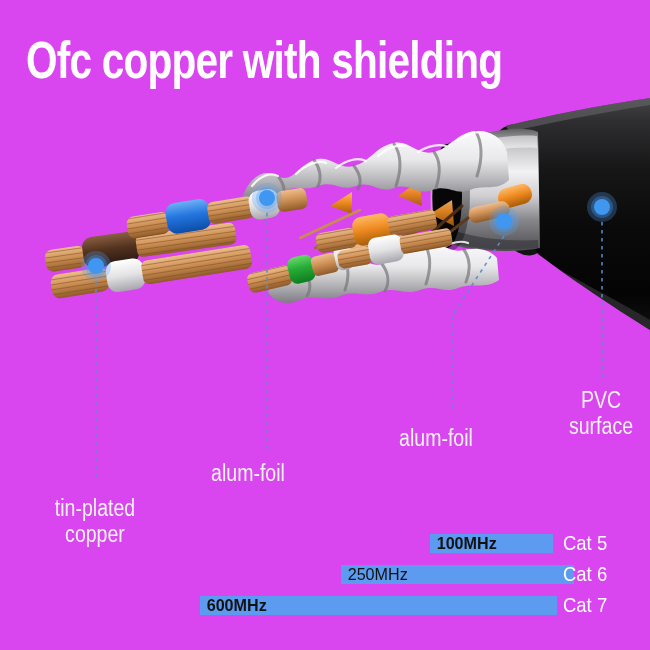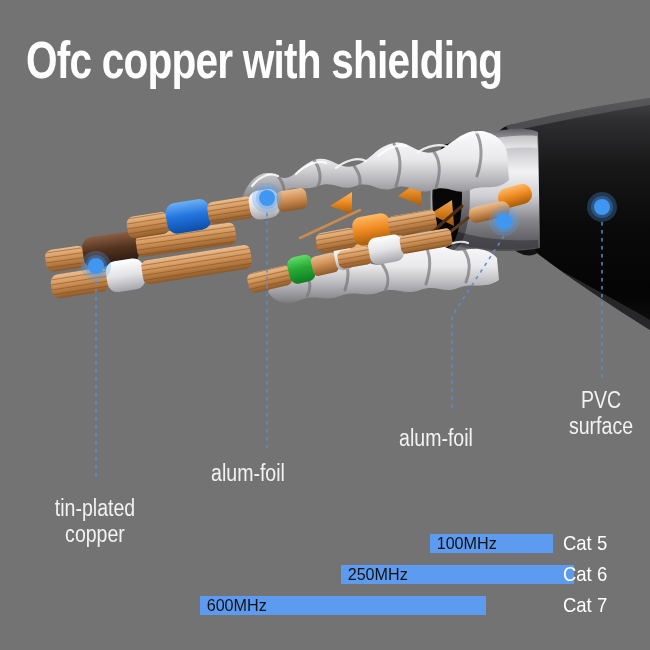--- a/index.html
+++ b/index.html
@@ -1,33 +1,33 @@
 <!DOCTYPE html>
 <html><head>
 <meta charset="utf-8">
 <style>
   html,body{margin:0;padding:0;background:#2a2a2b;}
-  #canvas{position:relative;width:650px;height:650px;background:#737373;overflow:hidden;
+  #canvas{position:relative;width:650px;height:650px;background:#d946ef;overflow:hidden;
           font-family:"Liberation Sans",sans-serif;}
   #title{position:absolute;left:26px;top:30px;color:#fdfdfd;font-size:52px;font-weight:700;
          letter-spacing:-1px;transform:scaleX(.78);transform-origin:left top;white-space:nowrap;}
   #cable-svg{position:absolute;left:0;top:0;}
   .callout-label{position:absolute;color:#f2f2f2;font-size:23px;line-height:26px;text-align:center;
                  transform:translateX(-50%) scaleX(.85);white-space:nowrap;}
   .callout-label span{display:block;}
   #label-tin{left:95px;top:495px;}
   #label-alum1{left:248px;top:460px;}
   #label-alum2{left:436px;top:425px;}
   #label-pvc{left:601px;top:387px;}
   .bar{position:absolute;height:19px;background:#5d9bf0;}
   .bar span{display:inline-block;color:#121212;font-size:17px;line-height:19px;padding-left:7px;
             transform:scaleX(.95);transform-origin:left;white-space:nowrap;}
-  .b0{left:430px;top:534px;width:123px;}
+  .b0{left:430px;top:534px;width:123px;font-weight:bold;}
   .b1{left:341px;top:565px;width:233px;}
-  .b2{left:200px;top:596px;width:286px;}
+  .b2{left:200px;top:596px;width:357px;font-weight:bold;}
   .cat{position:absolute;left:563px;color:#ffffff;font-size:21px;line-height:20px;
        transform:scaleX(.88);transform-origin:left;white-space:nowrap;}
   .c0{top:533px;}.c1{top:564px;}.c2{top:595px;}
 </style>
 </head>
 <body>
 
 <div id="canvas">
 
   <svg id="cable-svg" width="650" height="650" viewBox="0 0 650 650">

